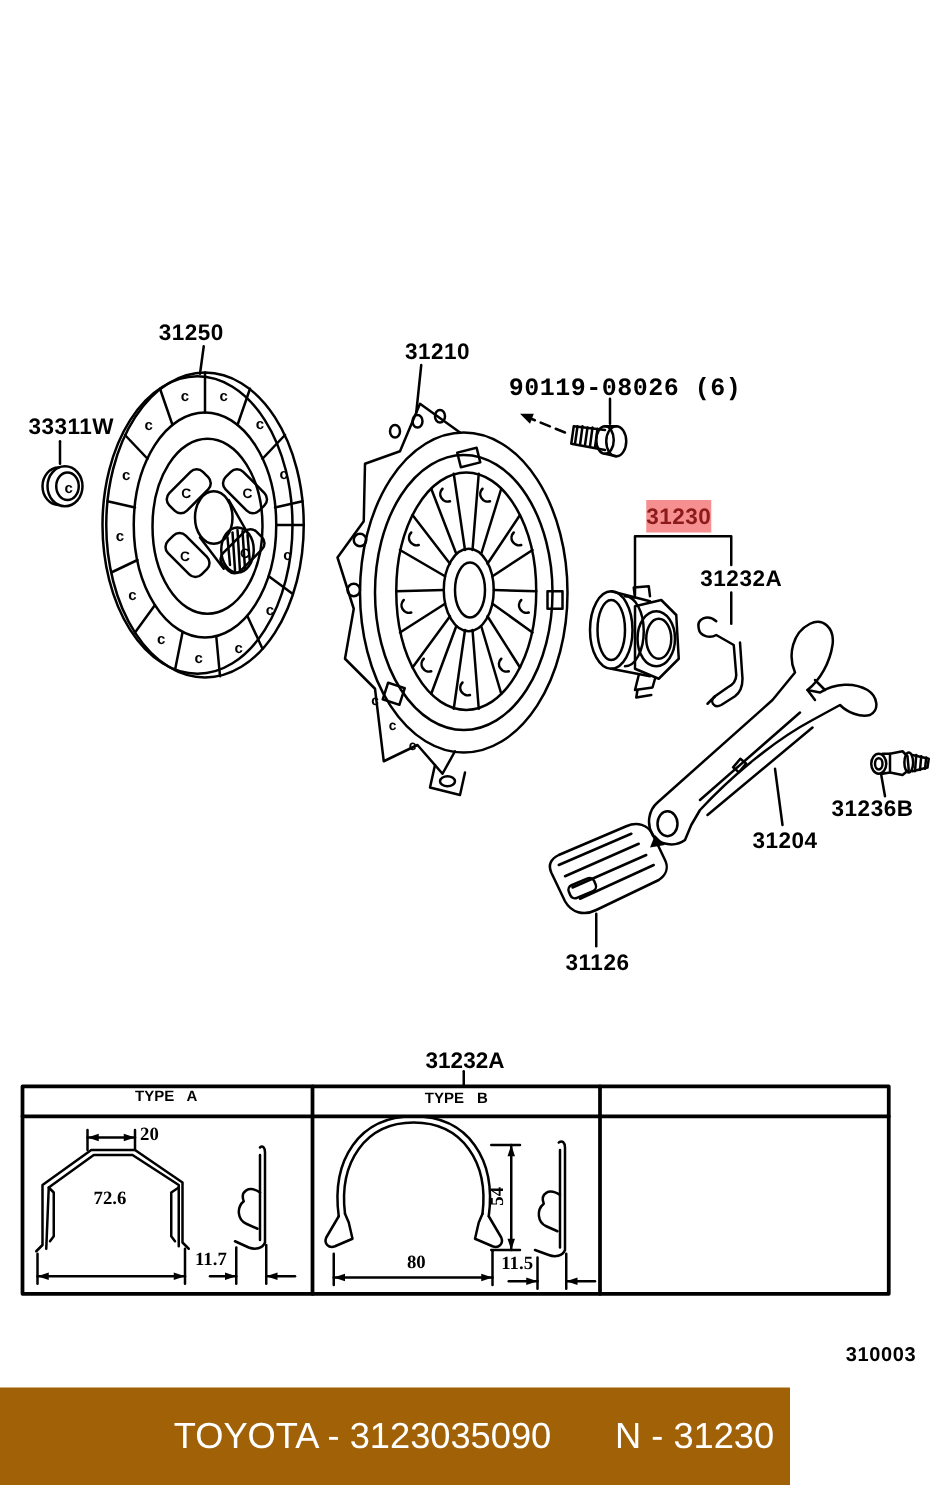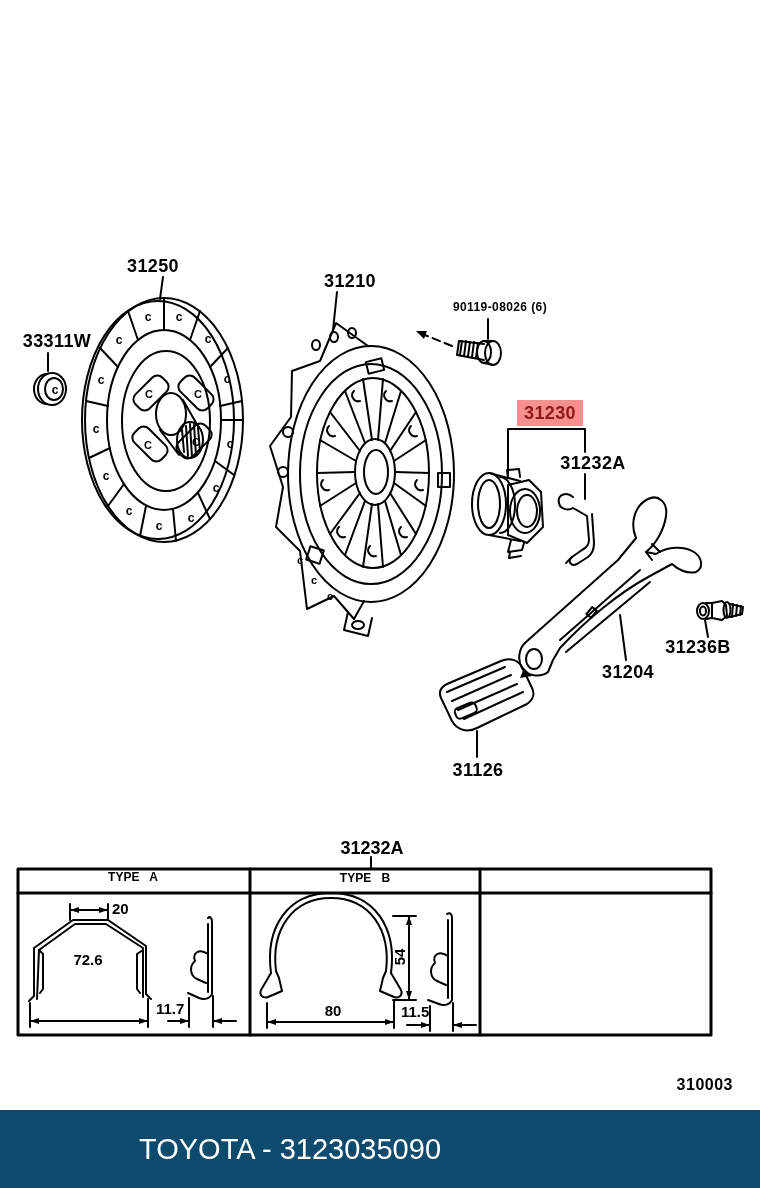--- a/index.html
+++ b/index.html
@@ -6,32 +6,32 @@
   .page{position:relative;width:760px;height:1188px;background:#ffffff;
         font-family:"Liberation Sans",sans-serif;overflow:hidden;color:#000;}
   svg.art{position:absolute;left:0;top:0;}
   .art *{stroke:#000;stroke-width:2;fill:none;stroke-linecap:round;stroke-linejoin:round;}
   .art .thick{stroke-width:3;}
   .art .thin{stroke-width:1.4;}
   .art text{stroke:none;fill:#000;font-weight:bold;font-family:"Liberation Sans",sans-serif;}
   .art .arrow{fill:#000;stroke:none;}
   .plabel{position:absolute;transform:translateX(-50%);font-weight:bold;font-size:18px;
           letter-spacing:.4px;white-space:nowrap;}
-  .plabel.small{font-size:12px;}
-  .hl{position:absolute;left:517px;top:400px;width:66px;height:26px;
+  .plabel.small{font-size:20px;font-family:Liberation Mono, monospace;}
+  .hl{position:absolute;left:517px;top:400px;width:52px;height:26px;
       background:#f69090;color:#8c1a1a;display:flex;align-items:center;justify-content:center;
       font-weight:bold;font-size:18px;letter-spacing:.4px;}
   .theader{position:absolute;transform:translateX(-50%);font-weight:bold;font-size:12px;
            word-spacing:7px;white-space:nowrap;}
   .ttitle{position:absolute;transform:translateX(-50%);font-weight:bold;font-size:18px;white-space:nowrap;}
-  .dim{position:absolute;font-weight:bold;font-size:15px;white-space:nowrap;}
+  .dim{position:absolute;font-weight:bold;font-size:15px;white-space:nowrap;font-family:Liberation Serif, serif;}
   .dim.ctr{transform:translateX(-50%);}
   .dim.rot{transform:translate(-50%,-50%) rotate(-90deg);}
   .pagecode{position:absolute;right:27px;top:1076px;font-weight:bold;font-size:16px;letter-spacing:.5px;}
-  .footer{position:absolute;left:0;top:1110px;width:760px;height:78px;background:#0c4a6e;}
+  .footer{position:absolute;left:0;top:1110px;width:632px;height:78px;background:#a16207;}
   .footer span{position:absolute;color:#ffffff;font-size:29px;line-height:78px;white-space:nowrap;}
   .f-left{left:139px;} .f-right{left:492px;}
 </style>
 </head>
 <body>
 
 <div class="page">
 
   <svg class="art" width="760" height="1188" viewBox="0 0 760 1188">
 
@@ -328,15 +328,16 @@
   <div class="dim ctr" style="left:88px;top:951px">72.6</div>
   <div class="dim" style="left:156px;top:1000px">11.7</div>
   <div class="dim ctr" style="left:333px;top:1002px">80</div>
   <div class="dim rot" style="left:399px;top:957px">54</div>
   <div class="dim" style="left:401px;top:1003px">11.5</div>
 
   <div class="pagecode">310003</div>
 
   <div class="footer">
     <span class="f-left">TOYOTA - 3123035090</span>
+    <span class="f-right">N - 31230</span>
   </div>
 
 </div>
 
 </body></html>

